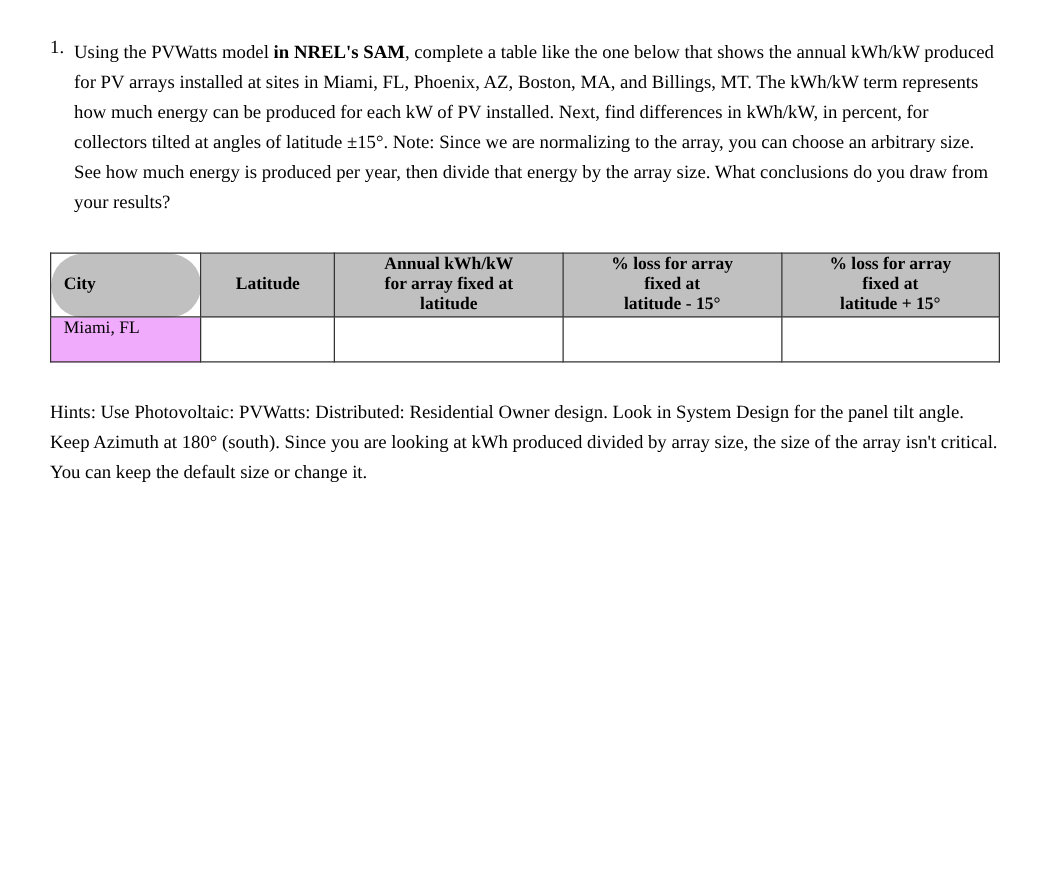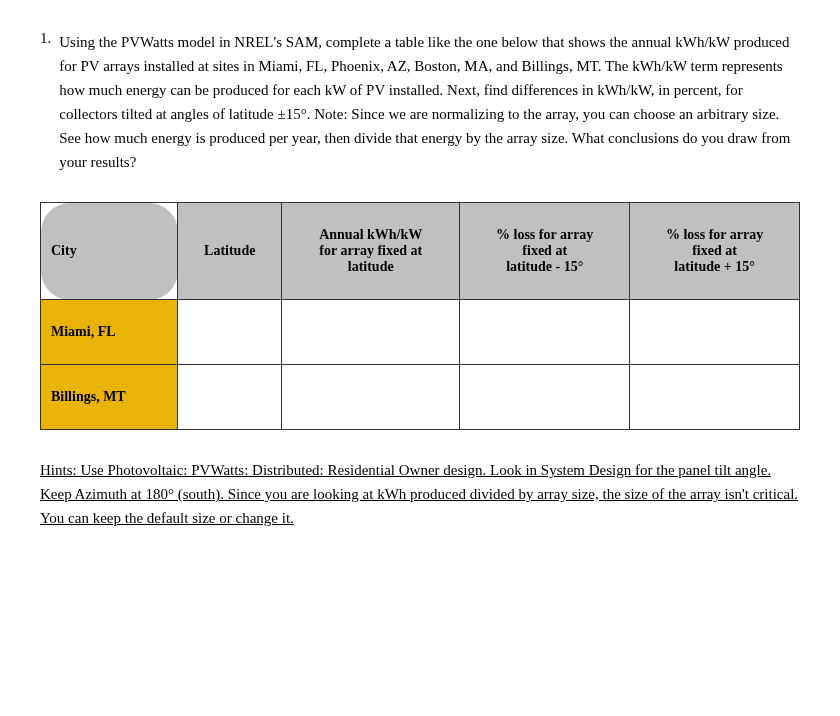--- a/index.html
+++ b/index.html
@@ -32,37 +32,37 @@
       flex-shrink: 0;
       font-size: 15px;
     }
 
     .question-text {
       font-size: 15px;
       line-height: 1.6;
     }
 
     .question-text .bold {
-      font-weight: normal;
+      font-weight: bold;
       margin-top: 16px;
     }
 
     .table-container {
       margin: 20px 0 28px 0;
     }
 
     table {
       border-collapse: collapse;
       width: 100%;
       font-size: 14px;
     }
 
     table th, table td {
       border: 1.5px solid #333;
-      padding: 24px 10px;
+      padding: 1px 10px;
       vertical-align: top;
     }
 
     table thead th {
       background-color: #c0c0c0;
       font-weight: bold;
       text-align: center;
       vertical-align: middle;
     }
 
@@ -70,33 +70,32 @@
       text-align: left;
       border-radius: 29px;
     }
 
     table tbody td {
       background-color: #f0f0f0;
       height: 36px;
     }
 
     table tbody td.city-cell {
-      font-weight: bold;
-      background-color: #eab308;
+      font-weight: normal;
+      background-color: #f0abfc;
     }
 
     table tbody td.data-cell {
       background-color: #ffffff;
     }
 
     .hints-block {
       margin-top: 10px;
       font-size: 15px;
       line-height: 1.6;
-      text-decoration: underline;
     }
   </style>
 </head>
 <body>
 
 <div class="main-content">
 
   <div class="question-block">
     <span class="question-number">1.</span>
     <p class="question-text">
@@ -116,27 +115,20 @@
         </tr>
       </thead>
       <tbody>
         <tr>
           <td class="city-cell">Miami, FL</td>
           <td class="data-cell"></td>
           <td class="data-cell"></td>
           <td class="data-cell"></td>
           <td class="data-cell"></td>
         </tr>
-        <tr>
-          <td class="city-cell">Billings, MT</td>
-          <td class="data-cell"></td>
-          <td class="data-cell"></td>
-          <td class="data-cell"></td>
-          <td class="data-cell"></td>
-        </tr>
       </tbody>
     </table>
   </div>
 
   <div class="hints-block">
     <p>Hints: Use Photovoltaic: PVWatts: Distributed: Residential Owner design. Look in System Design for the panel tilt angle. Keep Azimuth at 180° (south). Since you are looking at kWh produced divided by array size, the size of the array isn't critical. You can keep the default size or change it.</p>
   </div>
 
 </div>
 

